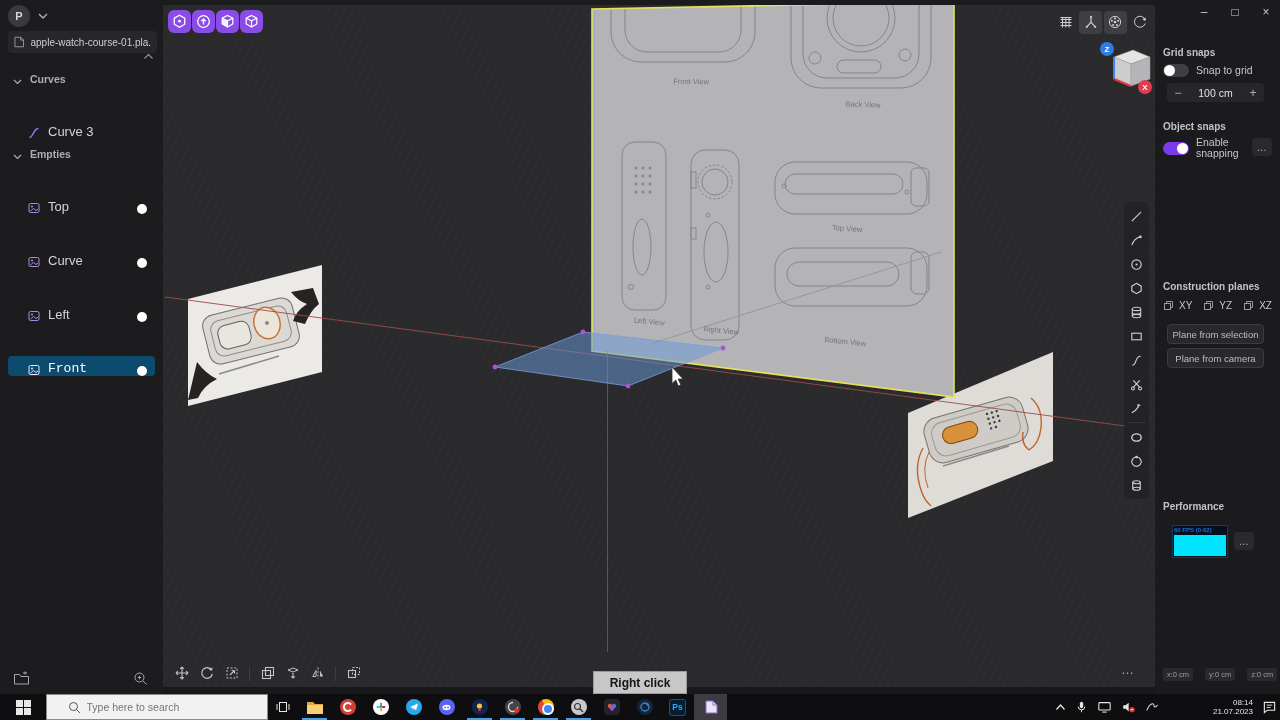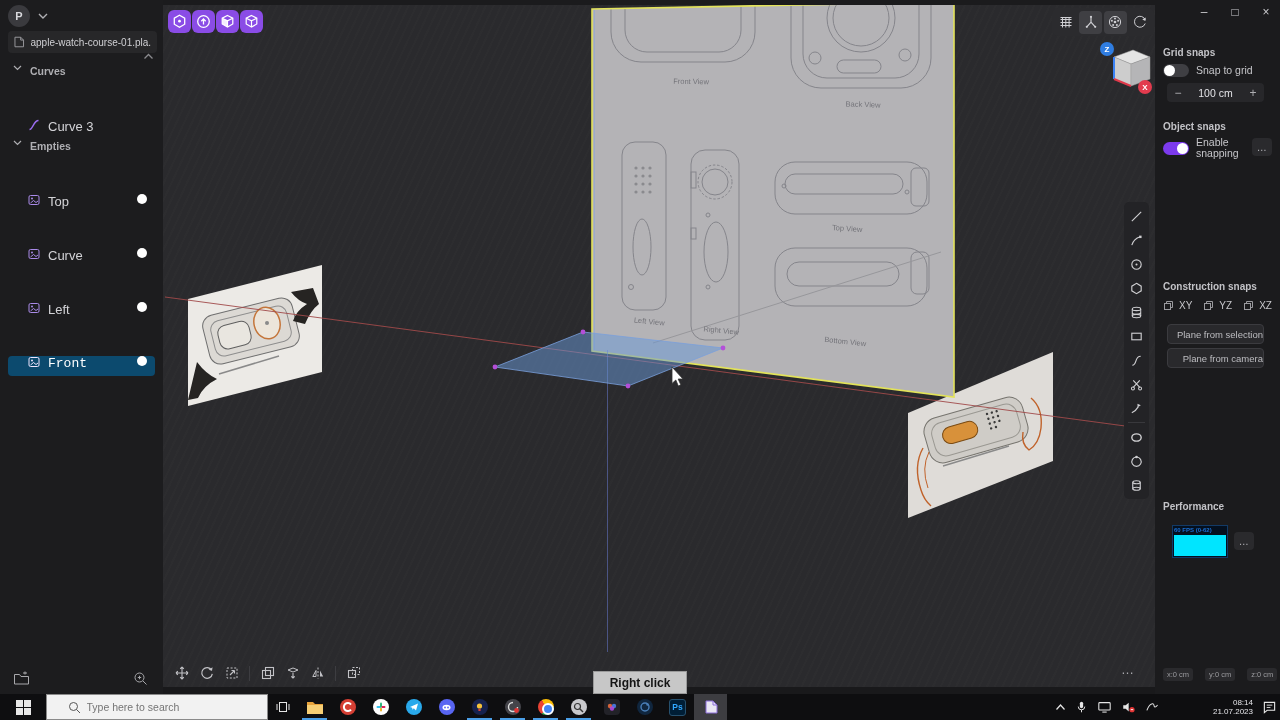--- a/index.html
+++ b/index.html
@@ -12,21 +12,21 @@
   
   .sidebar{position:absolute;left:0;top:0;width:163px;height:694px;background:#1c1c1e;}
   .logo-row{position:absolute;left:8px;top:5px;display:flex;align-items:center;gap:7px;}
   .logo{width:22px;height:22px;border-radius:50%;background:#3a3a3e;color:#d9d9dd;
     font-size:11px;font-weight:bold;display:flex;align-items:center;justify-content:center;}
   .file-row{position:absolute;left:8px;top:31px;width:149px;height:22px;background:#272729;
     border-radius:4px;display:flex;align-items:center;gap:6px;padding:0 6px;}
   .file-row span{font-size:10px;color:#cfcfd3;white-space:nowrap;overflow:hidden;}
   .collapse{position:absolute;right:9px;top:53px;}
   .tree{position:absolute;left:0;top:64px;width:163px;}
-  .trow{display:flex;align-items:flex-start;height:20px;margin:1px 8px 0 8px;padding:0 4px;border-radius:4px;}
+  .trow{display:flex;align-items:flex-end;height:20px;margin:1px 8px 0 8px;padding:0 4px;border-radius:4px;}
   .trow.section{color:#aeaeb2;font-size:10.5px;font-weight:bold;gap:8px;padding-left:5px;}
   .trow.item{color:#d3d3d7;font-size:13px;gap:8px;padding-left:20px;margin-top:34px;}
   .trow.selected{background:#0c4a6e;color:#fff;font-family:Liberation Mono, monospace;}
   .vis-dot{width:10px;height:10px;border-radius:50%;background:#fff;margin-left:auto;margin-right:4px;}
   .sb-bottom-icon{position:absolute;bottom:8px;}
 
   
   .viewport{position:absolute;left:163px;top:0;width:992px;height:694px;background:#2a2a2d;
     background-image:repeating-linear-gradient(115deg,rgba(255,255,255,.013) 0 2px,transparent 2px 7px);overflow:hidden;}
   .vp-top{position:absolute;left:0;top:0;width:992px;height:5px;background:#1b1b1d;}
@@ -61,21 +61,21 @@
   .rp-label{font-size:10.5px;color:#c6c6ca;line-height:11px;}
   .stepper{position:absolute;left:12px;top:83px;width:97px;height:19px;background:#27272a;border-radius:4px;
     display:flex;align-items:center;}
   .stepper button{width:22px;color:#aeaeb2;font-size:12px;}
   .stepper .val{flex:1;text-align:center;color:#e3e3e7;font-size:10.5px;}
   .more-btn{position:absolute;width:20px;height:18px;background:#2a2a2d;border-radius:4px;color:#b8b8bc;
     font-size:10px;display:flex;align-items:center;justify-content:center;letter-spacing:.5px;}
   .planes-row{position:absolute;left:8px;top:300px;display:flex;gap:11px;}
   .plane-item{display:flex;align-items:center;gap:5px;font-size:10px;color:#c6c6ca;}
   .rp-btn{position:absolute;left:12px;width:97px;height:20px;background:#29292c;border:1px solid #3b3b3f;
-    border-radius:4px;color:#bdbdc1;font-size:9.5px;text-align:right;}
+    border-radius:4px;color:#bdbdc1;font-size:9.5px;}
   .fps-box{position:absolute;left:17px;top:525px;width:56px;height:33px;background:#04101f;
     border:1px solid #123a66;display:flex;flex-direction:column;}
   .fps-label{font-size:6px;font-weight:bold;color:#1a6fd4;padding:1px 1px 0 1px;white-space:nowrap;}
   .fps-bar{margin:2px 1px 1px 1px;flex:1;background:#00e5ff;}
   .coords{position:absolute;left:8px;top:668px;display:flex;gap:12px;}
   .coord-badge{background:#2a2a2d;border-radius:3px;color:#9a9a9e;font-size:7.5px;padding:2px 4px;}
 
   
   .taskbar{position:absolute;left:0;top:694px;width:1280px;height:26px;background:#0e0e10;display:flex;align-items:stretch;}
   .tb-start{width:46px;display:flex;align-items:center;justify-content:center;}
@@ -539,21 +539,21 @@
 
     <div class="rp-title" style="top:121px">Object snaps</div>
     <div class="rp-row" style="top:137px;width:88px;">
       <span class="switch on">
           <span class="knob"></span>
         </span>
       <span class="rp-label" style="width:48px">Enable snapping</span>
     </div>
     <button class="more-btn" style="top:138px;right:8px">…</button>
 
-    <div class="rp-title" style="top:281px">Construction snaps</div>
+    <div class="rp-title" style="top:281px">Construction planes</div>
     <div class="planes-row">
       <span class="plane-item">
         <svg width="11" height="11" viewBox="0 0 11 11">
           <rect x="1.5" y="3.5" width="6" height="6" stroke="#9a9a9e" fill="none"></rect>
           <path d="M3.5 3.5 V1.5 H9.5 V7.5 H7.5" stroke="#9a9a9e" fill="none"></path>
           </svg>
         <span>XY</span>
       </span>
       <span class="plane-item">
         <svg width="11" height="11" viewBox="0 0 11 11">

